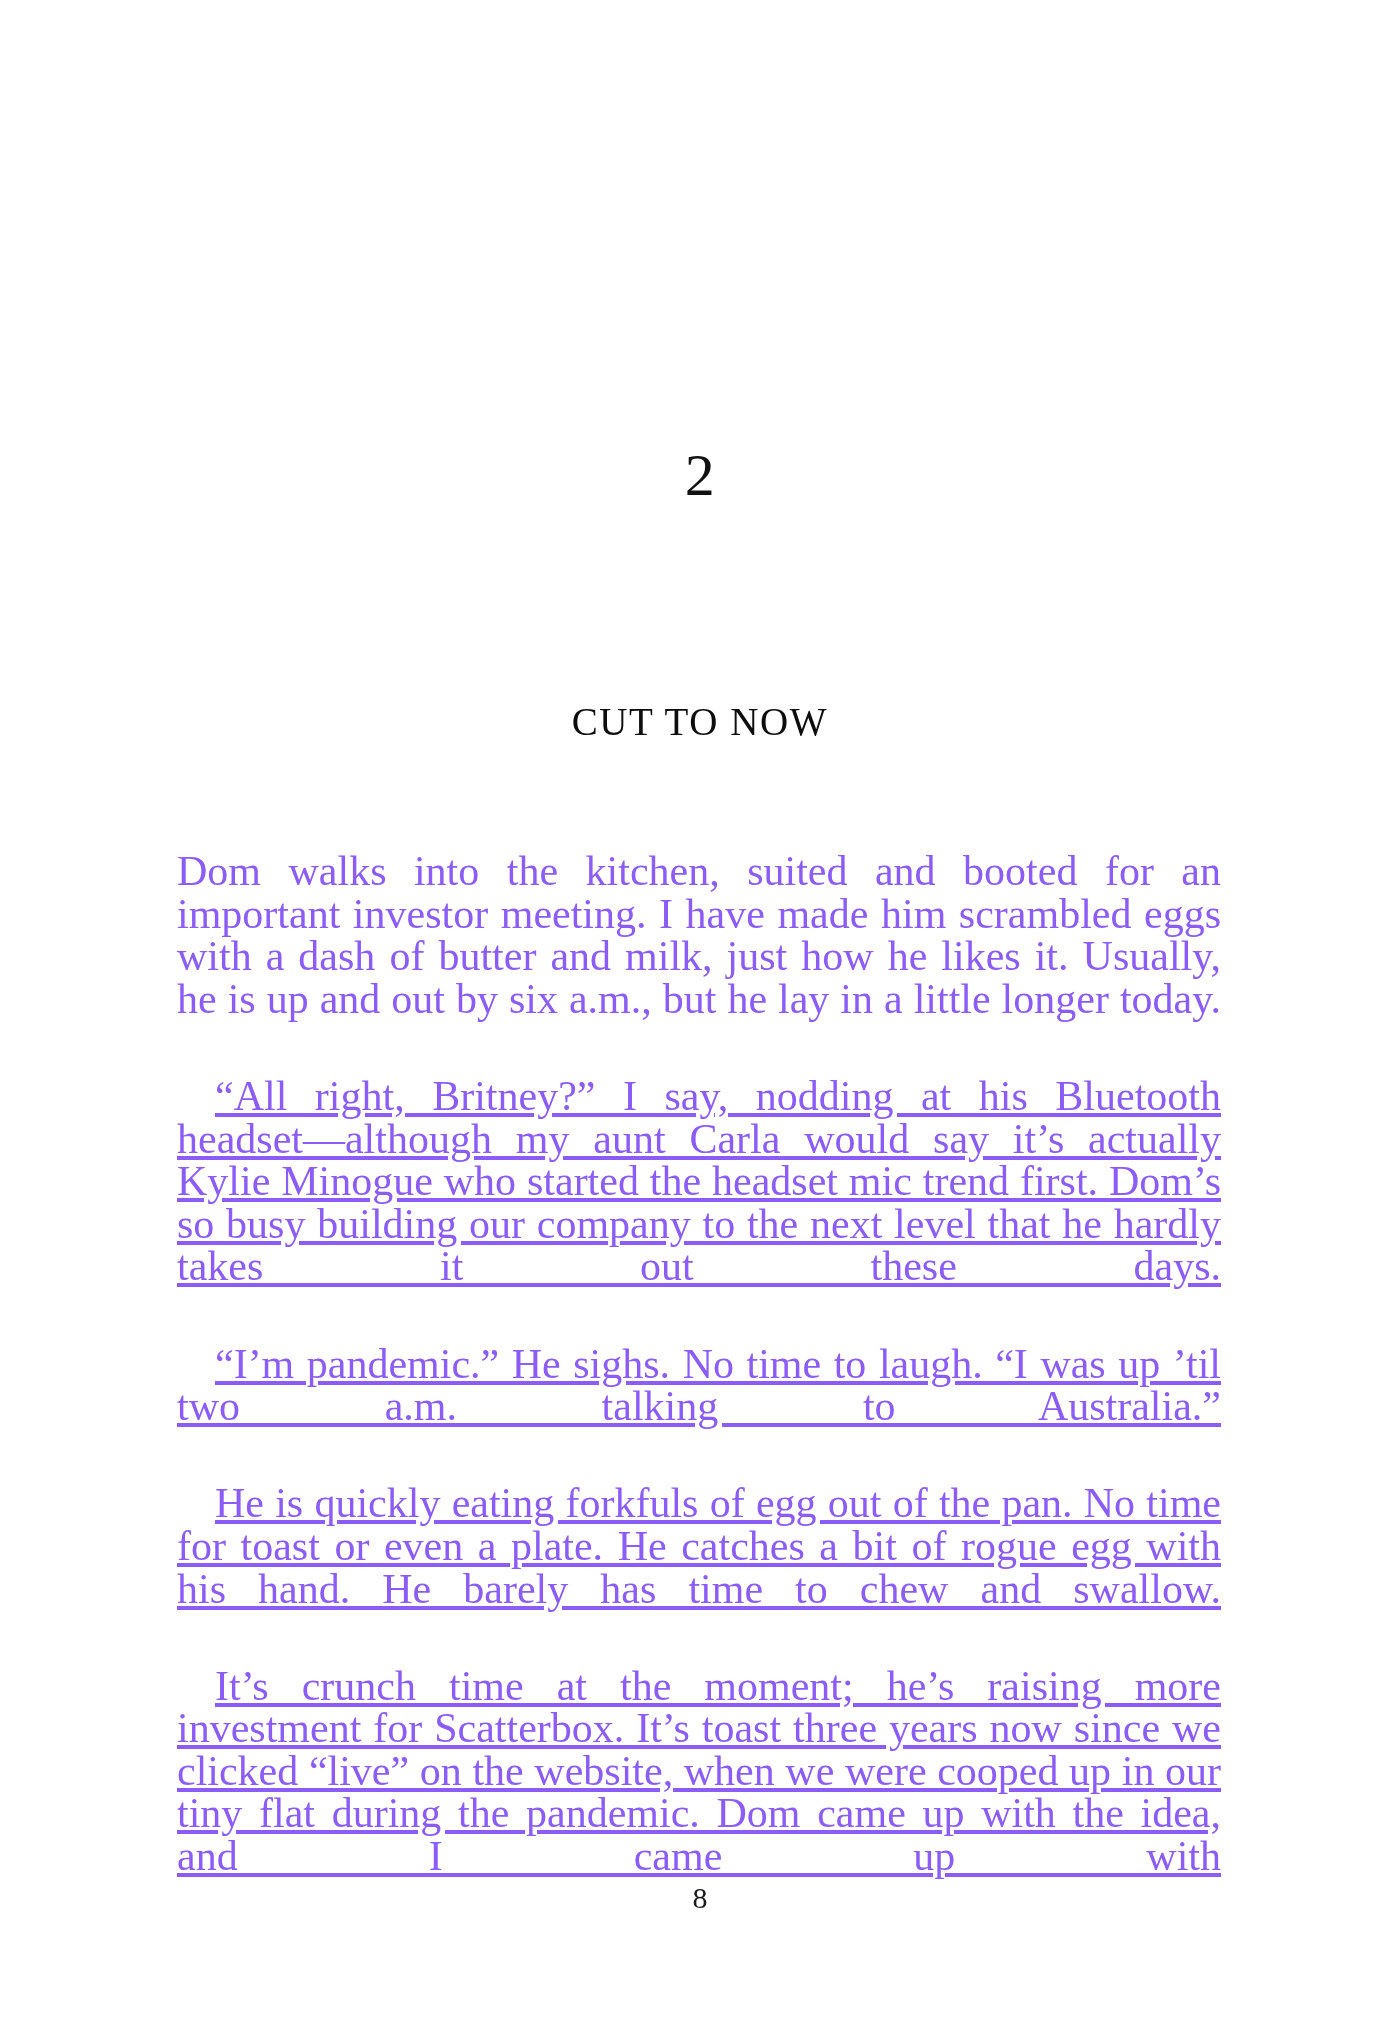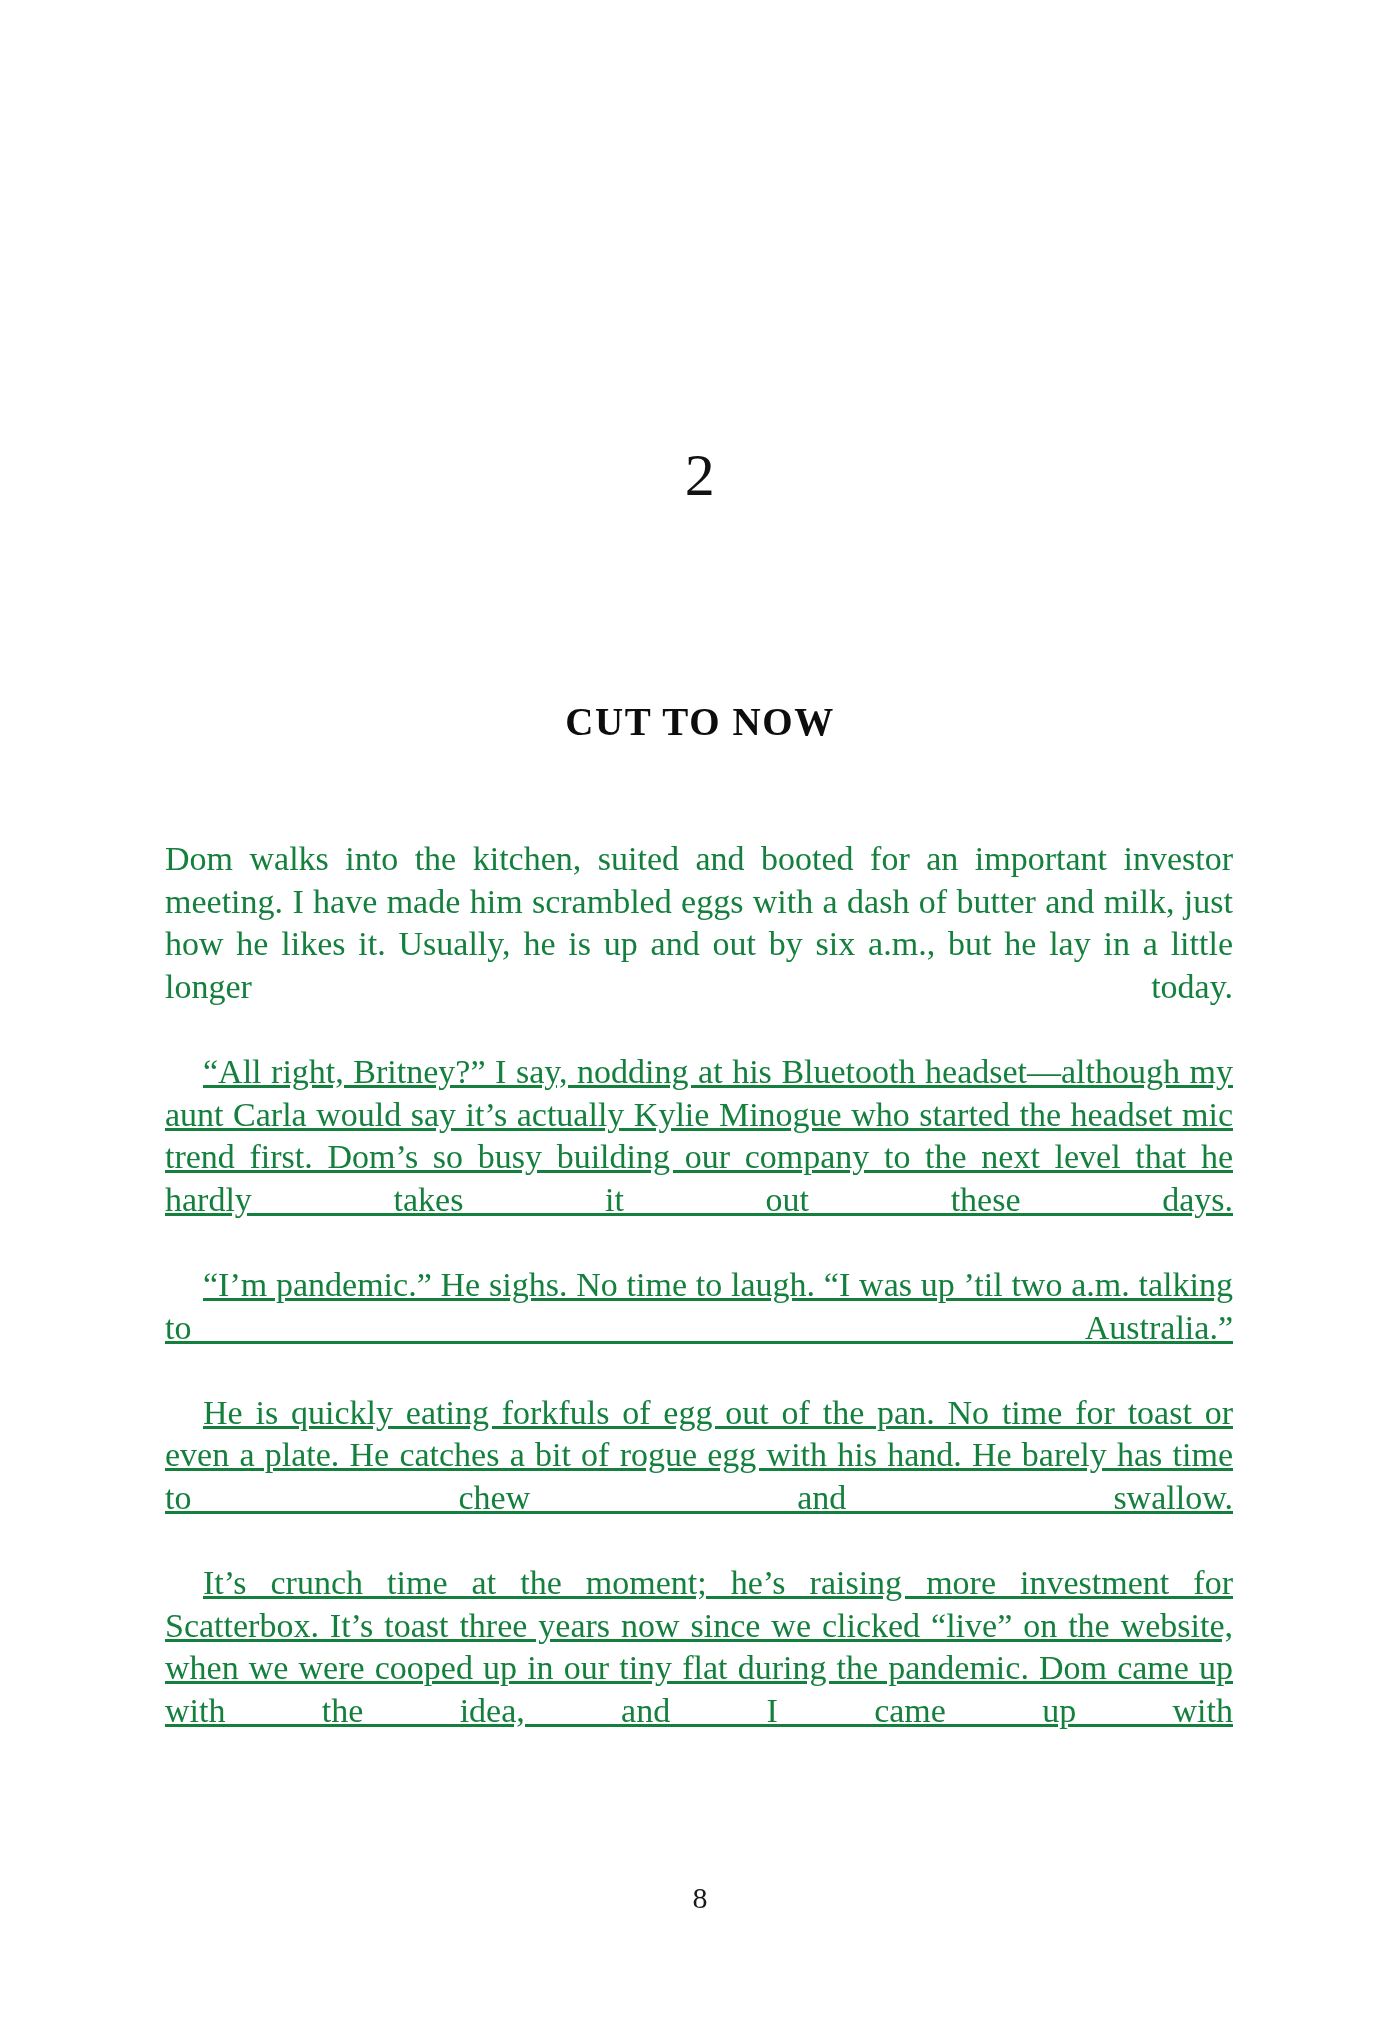--- a/index.html
+++ b/index.html
@@ -41,41 +41,41 @@
 
   
   .chapter-title {
     position: absolute;
     top: 672px;
     left: 0;
     width: 1400px;
     text-align: center;
     font-size: 39px;
     line-height: 48px;
-    font-weight: 700;
+    font-weight: 400;
     color: #0d0d0d;
     letter-spacing: 1.6px;
     text-transform: uppercase;
   }
 
   
   .body-column {
     position: absolute;
     top: 838px;
     left: 165px;
     width: 1068px;
   }
 
   .body-paragraph {
-    margin: 0;
-    font-size: 34px;
+    margin: 12px;
+    font-size: 42px;
     line-height: 42.6px;
     text-align: justify;
     text-justify: inter-word;
-    color: #15803d;
+    color: #8b5cf6;
     hyphens: none;
     -webkit-hyphens: none;
     word-spacing: 0.1px;
   }
 
   .body-paragraph.first {
     text-indent: 0;
   }
 
   .body-paragraph.indented {

